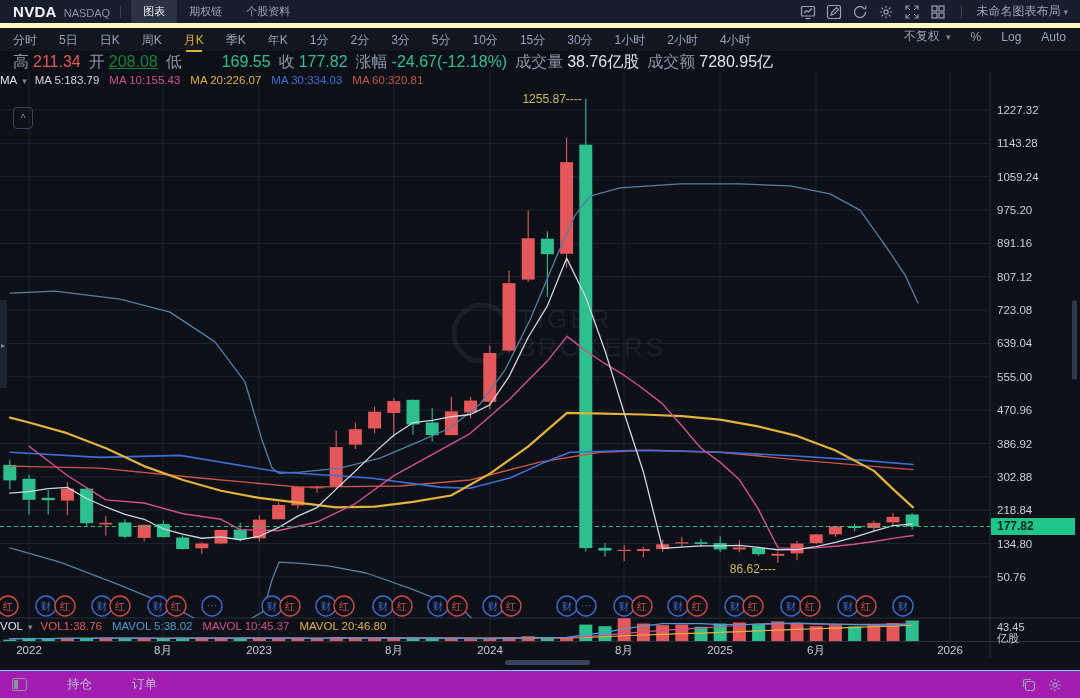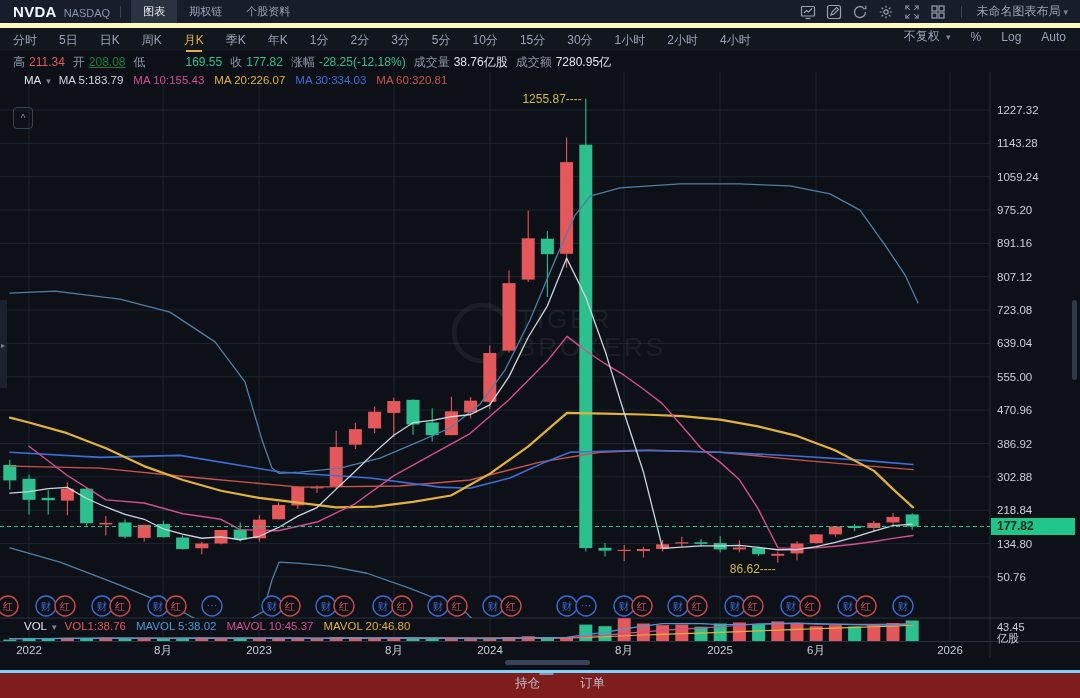--- a/index.html
+++ b/index.html
@@ -18,33 +18,33 @@
   .layoutname{font-size:12px;color:#99a2b3;margin-left:4px;white-space:nowrap;}
   .caret{font-size:9px;color:#7d8698;margin-left:3px;}
   
   #tfbar{position:absolute;left:0;top:28px;width:1080px;height:24px;background:#11161f;display:flex;align-items:flex-start;z-index:5;border-bottom:1px solid #0a0d13;padding-left:13px;font-size:12px;}
   .tf{color:#9aa3b5;margin-right:22px;position:relative;height:24px;display:flex;align-items:center;cursor:pointer;white-space:nowrap;}
   .tf.active{color:#e2b13c;}
   .tf.active::after{content:"";position:absolute;left:2px;right:2px;bottom:0;height:2px;background:#e2b13c;}
   #tf-right{margin-left:auto;display:flex;align-items:center;padding-right:14px;}
   #tf-right .opt{color:#9aa3b5;margin-left:20px;white-space:nowrap;cursor:pointer;}
   
-  #statsbar{position:absolute;left:0;top:52px;width:1080px;height:20px;display:flex;align-items:center;padding-left:13px;font-size:12px;z-index:4;white-space:nowrap;}
+  #statsbar{position:absolute;left:0;top:52px;width:1080px;height:20px;display:flex;align-items:center;padding-left:13px;font-size:16px;z-index:4;white-space:nowrap;}
   .stat{margin-right:8px;}
   .stat .lb{color:#8b94a7;margin-right:4px;}
   
-  .indrow{position:absolute;left:24px;font-size:11.5px;z-index:3;white-space:nowrap;}
+  .indrow{position:absolute;left:0;font-size:11.5px;z-index:3;white-space:nowrap;}
   .indrow .nm{color:#dfe4ec;margin-right:2px;}
   .indrow .itm{margin-right:10px;}
   
   #chart{position:absolute;left:0;top:0;width:1080px;height:670px;z-index:1;}
   
   #collapse{position:absolute;left:13px;top:107px;width:20px;height:22px;border:1px solid #3a4356;border-radius:4px;color:#8b94a7;font-size:10px;display:flex;align-items:center;justify-content:center;z-index:3;cursor:pointer;}
   
-  #taskbar{position:absolute;left:0;top:670px;width:1080px;height:28px;background:#7f1d1d;border-top:3px solid #7dd3fc;display:flex;align-items:center;z-index:5;font-size:12.5px;flex-direction:column;}
+  #taskbar{position:absolute;left:0;top:670px;width:1080px;height:28px;background:#a21caf;border-top:1px solid #7dd3fc;display:flex;align-items:center;z-index:5;font-size:12.5px;}
   .tb-item{color:#b9c1cf;margin-left:40px;cursor:pointer;}
   #tb-right{margin-left:auto;display:flex;align-items:center;padding-right:12px;}
   #tb-right .hicon{height:28px;}
   #tb-toggle{margin-left:12px;width:15px;height:13px;border:1px solid #8b94a7;border-radius:2px;position:relative;cursor:pointer;}
   #tb-toggle::after{content:"";position:absolute;left:1px;top:1px;bottom:1px;width:4px;background:#8b94a7;}
 </style>
 </head>
 <body>
 
 <div id="app">
@@ -439,21 +439,21 @@
         <div class="opt">Log</div>
         <div class="opt">Auto</div>
       </div>
   </div>
 
   <div id="statsbar">
       <span class="stat"><span class="lb">高</span><span style="color: rgb(228, 87, 90);">211.34</span></span>
       <span class="stat"><span class="lb">开</span><span style="color: #15803d; text-decoration: underline;">208.08</span></span>
       <span class="stat"><span class="lb">低</span><span style="color: rgb(45, 192, 142); margin-left: 36px;">169.55</span></span>
       <span class="stat"><span class="lb">收</span><span style="color: rgb(45, 192, 142);">177.82</span></span>
-      <span class="stat"><span class="lb">涨幅</span><span style="color: rgb(45, 192, 142);">-28.25(-12.18%)</span></span>
+      <span class="stat"><span class="lb">涨幅</span><span style="color: rgb(45, 192, 142);">-24.67(-12.18%)</span></span>
       <span class="stat"><span class="lb">成交量</span><span style="color: rgb(223, 228, 236);">38.76亿股</span></span>
       <span class="stat"><span class="lb">成交额</span><span style="color: rgb(223, 228, 236);">7280.95亿</span></span>
     </div>
 
   <div class="indrow" style="top:74px;" id="marow"><span class="nm">MA</span><span class="caret" style="margin-right: 8px;">▾</span><span class="itm" style="color: rgb(204, 214, 226);">MA 5:183.79</span><span class="itm" style="color: rgb(212, 79, 142);">MA 10:155.43</span><span class="itm" style="color: rgb(227, 178, 58);">MA 20:226.07</span><span class="itm" style="color: rgb(62, 111, 217);">MA 30:334.03</span><span class="itm" style="color: rgb(201, 84, 77);">MA 60:320.81</span></div>
   <div class="indrow" style="top:620px;" id="volrow"><span class="nm">VOL</span><span class="caret" style="margin-right: 8px;">▾</span><span class="itm" style="color: rgb(228, 87, 90);">VOL1:38.76</span><span class="itm" style="color: rgb(74, 154, 212);">MAVOL 5:38.02</span><span class="itm" style="color: rgb(212, 79, 142);">MAVOL 10:45.37</span><span class="itm" style="color: rgb(227, 178, 58);">MAVOL 20:46.80</span></div>
 
   <div id="collapse">^</div>
 
   <div id="taskbar">

